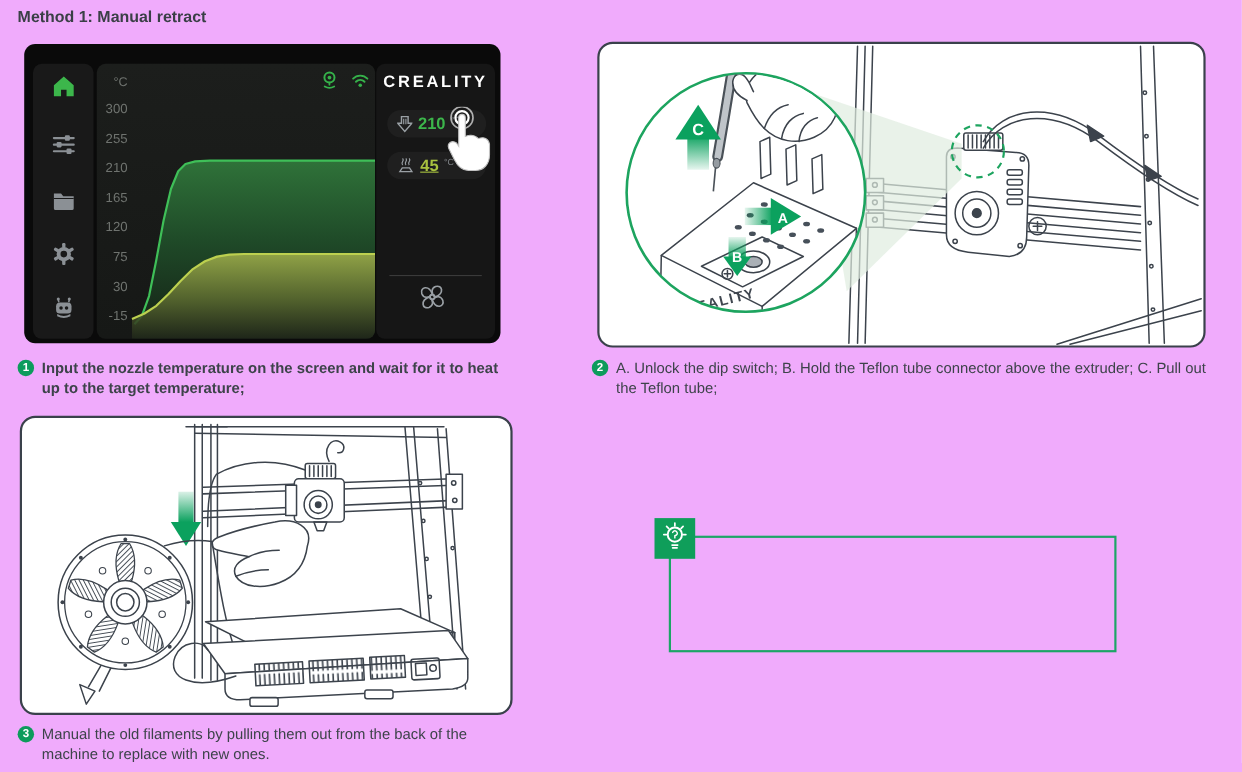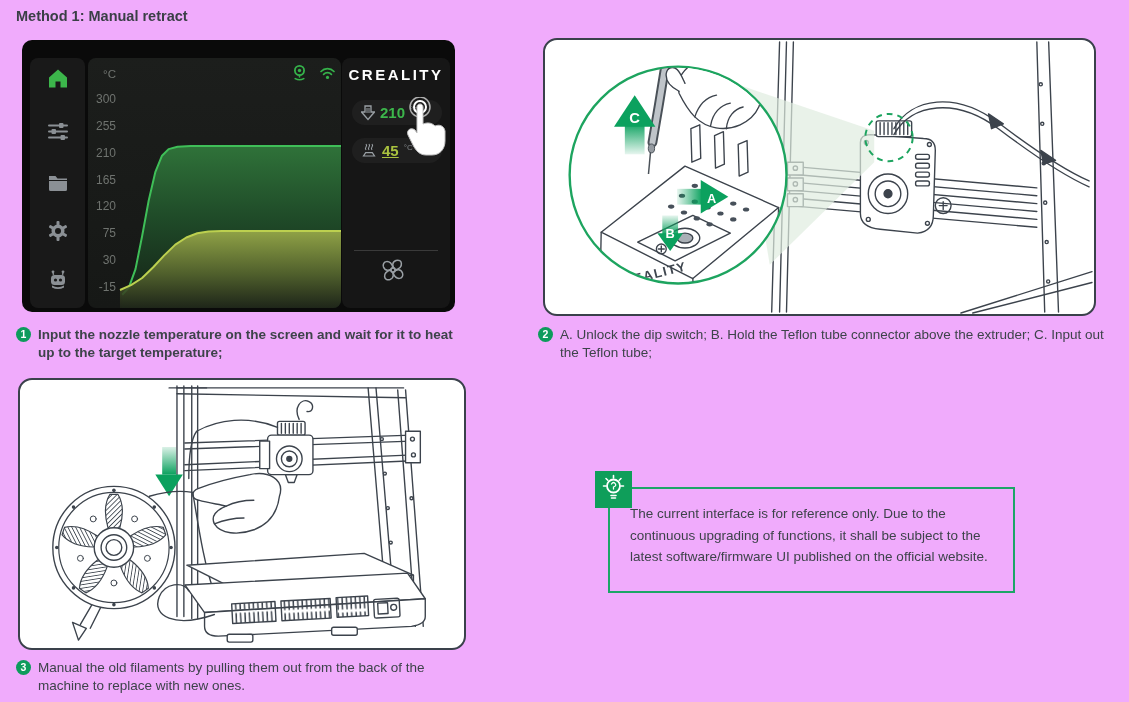--- a/index.html
+++ b/index.html
@@ -321,21 +321,21 @@
       </g>
     </svg>
   </div>
 
   <div class="caption cap1">
     <div class="badge">1</div>
     <div class="ctext">Input the nozzle temperature on the screen and wait for it to heat up to the target temperature;</div>
   </div>
   <div class="caption cap2">
     <div class="badge">2</div>
-    <div class="ctext">A. Unlock the dip switch; B. Hold the Teflon tube connector above the extruder; C. Input out the Teflon tube;</div>
+    <div class="ctext">A. Unlock the dip switch; B. Hold the Teflon tube connector above the extruder; C. Pull out the Teflon tube;</div>
   </div>
 
   <div class="figure fig3">
     <svg width="444" height="268" viewBox="0 0 448 272">
       <defs>
         <pattern id="hatch" width="3.5" height="3.5" patternUnits="userSpaceOnUse" patternTransform="rotate(45)">
           <line x1="0" y1="0" x2="0" y2="3.5" stroke="#454c55" stroke-width="1.8"></line>
         </pattern>
         <pattern id="vents" width="4.5" height="18" patternUnits="userSpaceOnUse">
           <line x1="2" y1="1.5" x2="2" y2="16.5" stroke="#3c434c" stroke-width="1.5"></line>
@@ -449,15 +449,14 @@
   <div class="note-icon">
     <svg width="37" height="37" viewBox="0 0 37 37">
       <g stroke="#fff" fill="none" stroke-linecap="round">
         <circle cx="18.5" cy="15" r="6.5" stroke-width="1.8"></circle>
         <path d="M16.5,13 q2,-3 4,0 q1,2 -2,3 l0,2" stroke-width="1.3"></path>
         <path d="M16,24.5 h5 M16.5,27 h4" stroke-width="1.6"></path>
         <path d="M18.5,4.5 V7 M8.5,15 H11 M26,15 H28.5 M11,7.5 L12.8,9.3 M26,7.5 L24.2,9.3" stroke-width="1.6"></path>
       </g>
     </svg>
   </div>
-  <div class="note-text">The current interface is for reference only. Due to the continuous upgrading of functions, it shall be subject to the latest software/firmware UI published on the official website.</div>
 
 </div>
 
 </body></html>

